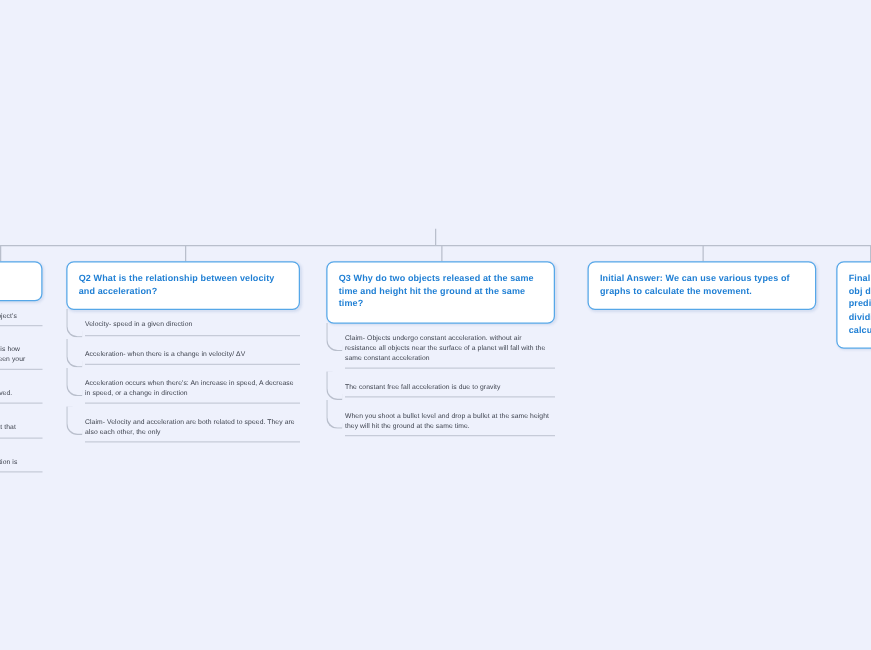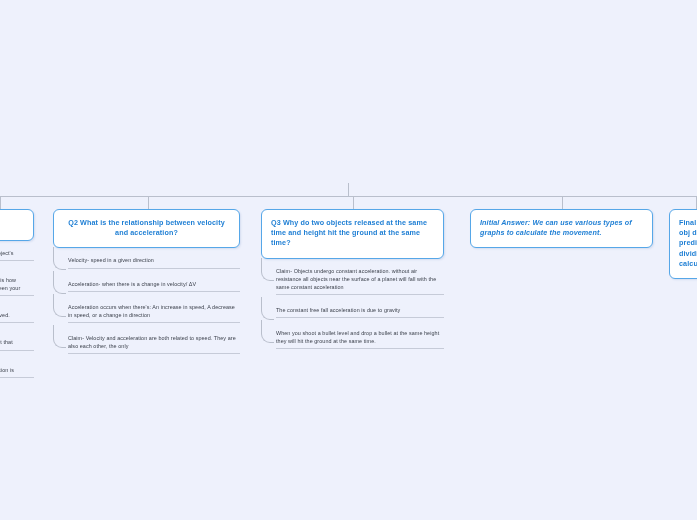--- a/index.html
+++ b/index.html
@@ -105,26 +105,26 @@
     border-bottom: 1px solid #b9bfcc;
     border-bottom-left-radius: 9px;
     pointer-events: none;
   }
 
   
   #branch-q1 { left: -28px; top: 209px; width: 62px; }
   #branch-q1 .branch-box { width: 62px; height: 32px; }
 
   #branch-q2 { left: 53px;  top: 209px; width: 187px; }
-  #branch-q2 .branch-box { width: 187px; text-align: center; }
+  #branch-q2 .branch-box { width: 187px; }
 
   #branch-q3 { left: 261px; top: 209px; width: 183px; }
   #branch-q3 .branch-box { width: 183px; }
 
-  #branch-initial { left: 470px; top: 209px; width: 183px; font-style: italic; }
+  #branch-initial { left: 470px; top: 209px; width: 183px; }
   #branch-initial .branch-box { width: 183px; }
 
   #branch-final { left: 669px; top: 209px; width: 60px; }
   #branch-final .branch-box { width: 60px; }
 </style>
 </head>
 <body>
 
 <div id="canvas">
 

